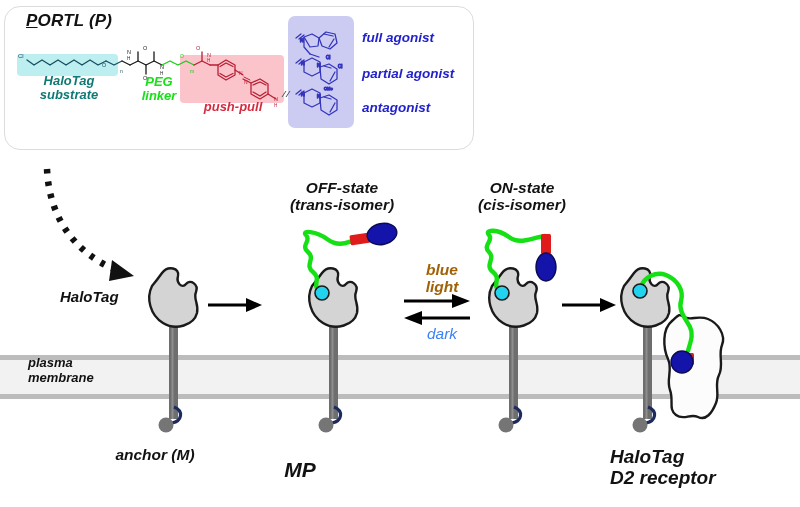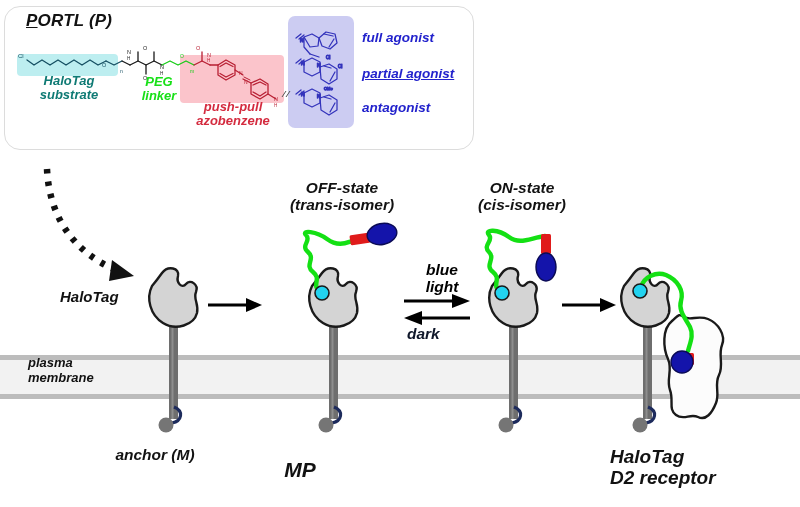--- a/index.html
+++ b/index.html
@@ -29,36 +29,36 @@
   #hl-pharm{left:288px;top:13px;width:66px;height:112px;background:#ccccf2;border-radius:7px;}
 
   
   .cap{font-size:13px;font-weight:bold;font-style:italic;text-align:center;line-height:1.04;}
   #cap-halo{left:14px;top:71px;width:110px;color:#0f7a74;}
   #cap-peg{left:128px;top:72px;width:62px;color:#17e017;}
   #cap-push{left:170px;top:97px;width:126px;color:#d42b3f;}
 
   .pharm-lbl{font-size:13.5px;font-weight:bold;font-style:italic;color:#2222cc;white-space:nowrap;}
   #ph-full{left:362px;top:27px;}
-  #ph-partial{left:362px;top:63px;text-decoration:underline;}
+  #ph-partial{left:362px;top:63px;}
   #ph-antag{left:362px;top:97px;}
 
   
   .state-h{
     font-size:15.5px;font-weight:bold;font-style:italic;color:#121212;
     text-align:center;line-height:1.12;white-space:nowrap;
   }
   #h-off{left:272px;top:176px;width:140px;}
   #h-on{left:452px;top:176px;width:140px;}
 
   
   #lbl-halotag{left:60px;top:285px;font-size:15px;font-weight:bold;font-style:italic;color:#121212;}
   #lbl-plasma{left:28px;top:352px;font-size:13px;font-weight:bold;font-style:italic;color:#121212;line-height:1.16;}
-  #lbl-bluelight{left:407px;top:258px;width:70px;font-size:15.5px;font-weight:bold;font-style:italic;color:#000000;text-align:center;line-height:1.12;}
-  #lbl-dark{left:407px;top:322px;width:70px;font-size:15.5px;font-weight:bold;font-style:italic;color:#0f172a;text-align:left;}
+  #lbl-bluelight{left:407px;top:258px;width:70px;font-size:15.5px;font-weight:bold;font-style:italic;color:#a16207;text-align:center;line-height:1.12;}
+  #lbl-dark{left:407px;top:322px;width:70px;font-size:15.5px;font-weight:normal;font-style:italic;color:#3b82f6;text-align:center;}
   #lbl-anchor{left:70px;top:443px;width:170px;font-size:15.5px;font-weight:bold;font-style:italic;color:#121212;text-align:center;line-height:1.14;}
   #lbl-anchor .u{text-decoration:underline;}
   #lbl-mp{left:255px;top:455px;width:90px;font-size:21px;font-weight:bold;font-style:italic;color:#121212;text-align:center;}
   #lbl-d2{left:610px;top:443px;width:185px;font-size:19px;font-weight:bold;font-style:italic;color:#121212;text-align:left;line-height:1.12;}
 
   svg{display:block;}
 </style>
 </head>
 <body>
 
@@ -166,21 +166,20 @@
   <div class="abs cap" id="cap-halo">
     <div>HaloTag</div>
     <div>substrate</div>
   </div>
   <div class="abs cap" id="cap-peg">
     <div>PEG</div>
     <div>linker</div>
   </div>
   <div class="abs cap" id="cap-push">
     <div>push-pull</div>
-    <div>azobenzene</div>
   </div>
 
   <div class="abs pharm-lbl" id="ph-full">full agonist</div>
   <div class="abs pharm-lbl" id="ph-partial">partial agonist</div>
   <div class="abs pharm-lbl" id="ph-antag">antagonist</div>
 
   <div class="abs state-h" id="h-on">
     <div>ON-state</div>
     <div>(cis-isomer)</div>
   </div>

